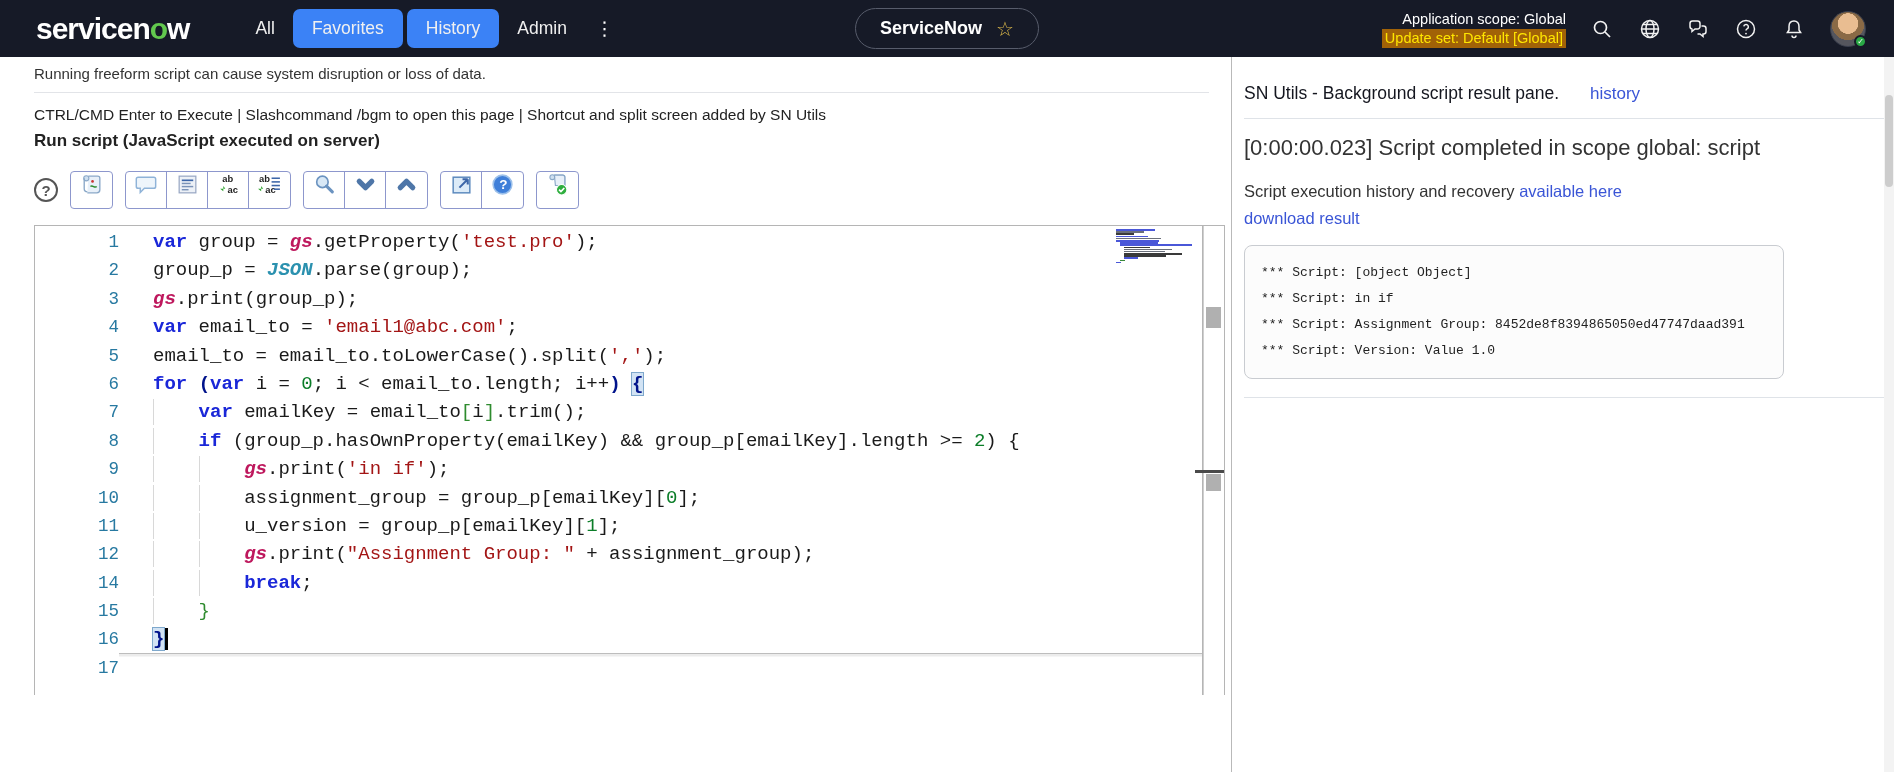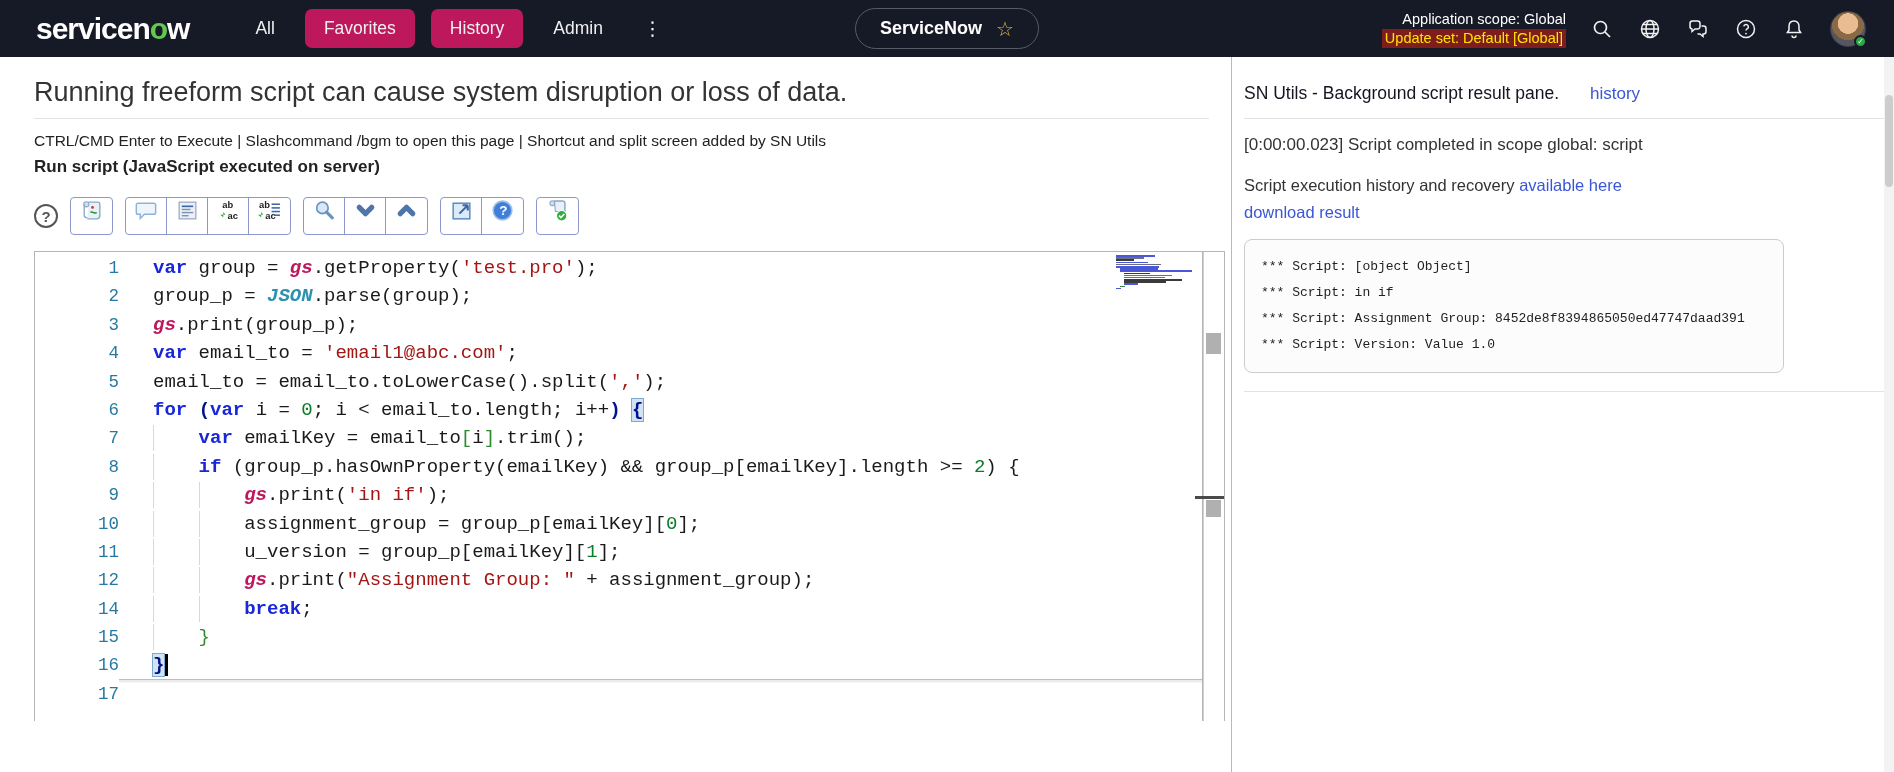--- a/index.html
+++ b/index.html
@@ -4,49 +4,49 @@
 <style>
   * { margin:0; padding:0; box-sizing:border-box; }
   html,body { width:1894px; height:772px; overflow:hidden; background:#fff;
               font-family:"Liberation Sans", sans-serif; }
 
   
   .topbar { height:57px; background:#161a27; display:flex; align-items:center;
             padding:0 28px 0 36px; position:relative; color:#ececec; }
   .logo { font-size:30px; font-weight:bold; letter-spacing:-1px; color:#fff; white-space:nowrap; }
   .logo .green { color:#62c84e; }
-  .nav { display:flex; align-items:center; margin-left:52px; gap:16px; font-size:17.5px; }
+  .nav { display:flex; align-items:center; margin-left:52px; gap:4px; font-size:17.5px; }
   .nav-item { padding:8px 14px; border-radius:7px; cursor:pointer; color:#f0f0f0; }
-  .nav-item.pill { background:#be185d; padding:9px 19px; }
+  .nav-item.pill { background:#3b82f6; padding:9px 19px; }
   .kebab { font-size:19px; padding:0 10px; color:#fff; cursor:pointer; }
   .center-pill { position:absolute; left:50%; top:8px; transform:translateX(-50%);
                  height:41px; border:1px solid #575c6b; border-radius:21px;
                  display:flex; align-items:center; padding:0 24px; gap:14px; }
   .center-pill .wsname { font-weight:bold; font-size:18px; color:#fff; }
   .center-pill .star { color:#d9b64a; font-size:20px; }
   .top-right { margin-left:auto; display:flex; align-items:center; gap:24px; }
   .scope { text-align:right; font-size:14.5px; line-height:19px; }
   .scope .line1 { color:#fff; }
-  .scope .line2 { display:inline-block; background:#7f1d1d; color:#ffe600; padding:0 3px; }
+  .scope .line2 { display:inline-block; background:#a16207; color:#ffe600; padding:0 3px; }
   .tb-icon { width:24px; height:24px; cursor:pointer; flex:0 0 auto; }
   .avatar { width:36px; height:36px; border-radius:50%; position:relative; cursor:pointer;
             background:radial-gradient(circle at 50% 34%, #e9bd91 0 36%, #8a6a46 37% 58%, #55565e 59%);
             border:1px solid #3a3f4e; }
   .avatar .dot { position:absolute; right:-2px; bottom:-2px; width:13px; height:13px;
                  border-radius:50%; background:#29a845; border:2px solid #161a27;
                  color:#fff; font-size:8px; line-height:9px; text-align:center; }
 
   
   .main { display:flex; height:715px; }
   .left-pane { width:1232px; border-right:1px solid #b9b9b9; position:relative;
                padding-left:34px; overflow:hidden; }
   .right-pane { flex:1; position:relative; padding:0 8px 0 12px; }
 
   
-  .warn-title { font-size:27px; font-weight:400; color:#333; margin:20px 0 10px; }
+  .warn-title { font-size:15px; font-weight:400; color:#333; margin:8px 0 10px; }
   .left-hr { border:none; border-top:1px solid #e2e4e8; margin:0 22px 0 0; }
   .hint { font-size:15.5px; color:#222; margin-top:13px; }
   .run-heading { font-size:17px; font-weight:bold; color:#222; margin-top:7px; }
 
   
   .toolbar { display:flex; align-items:center; gap:12px; margin-top:20px; height:38px; }
   .tb-help { width:24px; height:24px; border:2px solid #555; border-radius:50%;
              color:#555; font-weight:bold; font-size:15px; display:flex;
              align-items:center; justify-content:center; }
   .btn-group { display:flex; border:1px solid #8d97cd; border-radius:4px; background:#fff; }
@@ -87,21 +87,21 @@
   .ed-thumb1 { position:absolute; left:3px; top:81px; width:15px; height:21px; background:#b0b0b0; }
   .ed-darkline { position:absolute; left:-8px; right:0; top:244px; height:3px; background:#4a4a4a; }
   .ed-thumb2 { position:absolute; left:3px; top:248px; width:15px; height:17px; background:#b0b0b0; }
 
   
   .rp-title-row { margin-top:26px; font-size:17.5px; color:#14161f; }
   .rp-title { display:inline; }
   .link { color:#3a55d6; cursor:pointer; text-decoration:none; }
   .rp-history { margin-left:26px; font-size:17px; }
   .rp-hr { border:none; border-top:1px solid #dfe3e8; margin:14px 0 0; }
-  .rp-status { font-size:17px; color:#333; margin-top:16px; }
+  .rp-status { font-size:22px; color:#333; margin-top:16px; }
   .rp-recovery { font-size:16.5px; color:#333; margin-top:17px; line-height:27px; width:480px; }
   .output-box { margin-top:13px; width:540px; border:1px solid #c9ccd1; border-radius:8px;
                 background:#fcfcfc; padding:14px 16px; }
   .output-box pre { font-family:"Liberation Mono", monospace; font-size:13px;
                     line-height:26px; color:#222; white-space:pre-wrap;
                     word-break:break-all; }
   .rp-scrollbar { position:absolute; right:0; top:0; bottom:0; width:10px; background:#f3f3f3; }
   .rp-thumb { position:absolute; left:1px; top:38px; width:8px; height:92px;
               background:#cdcdcd; border-radius:4px; }
 </style>

